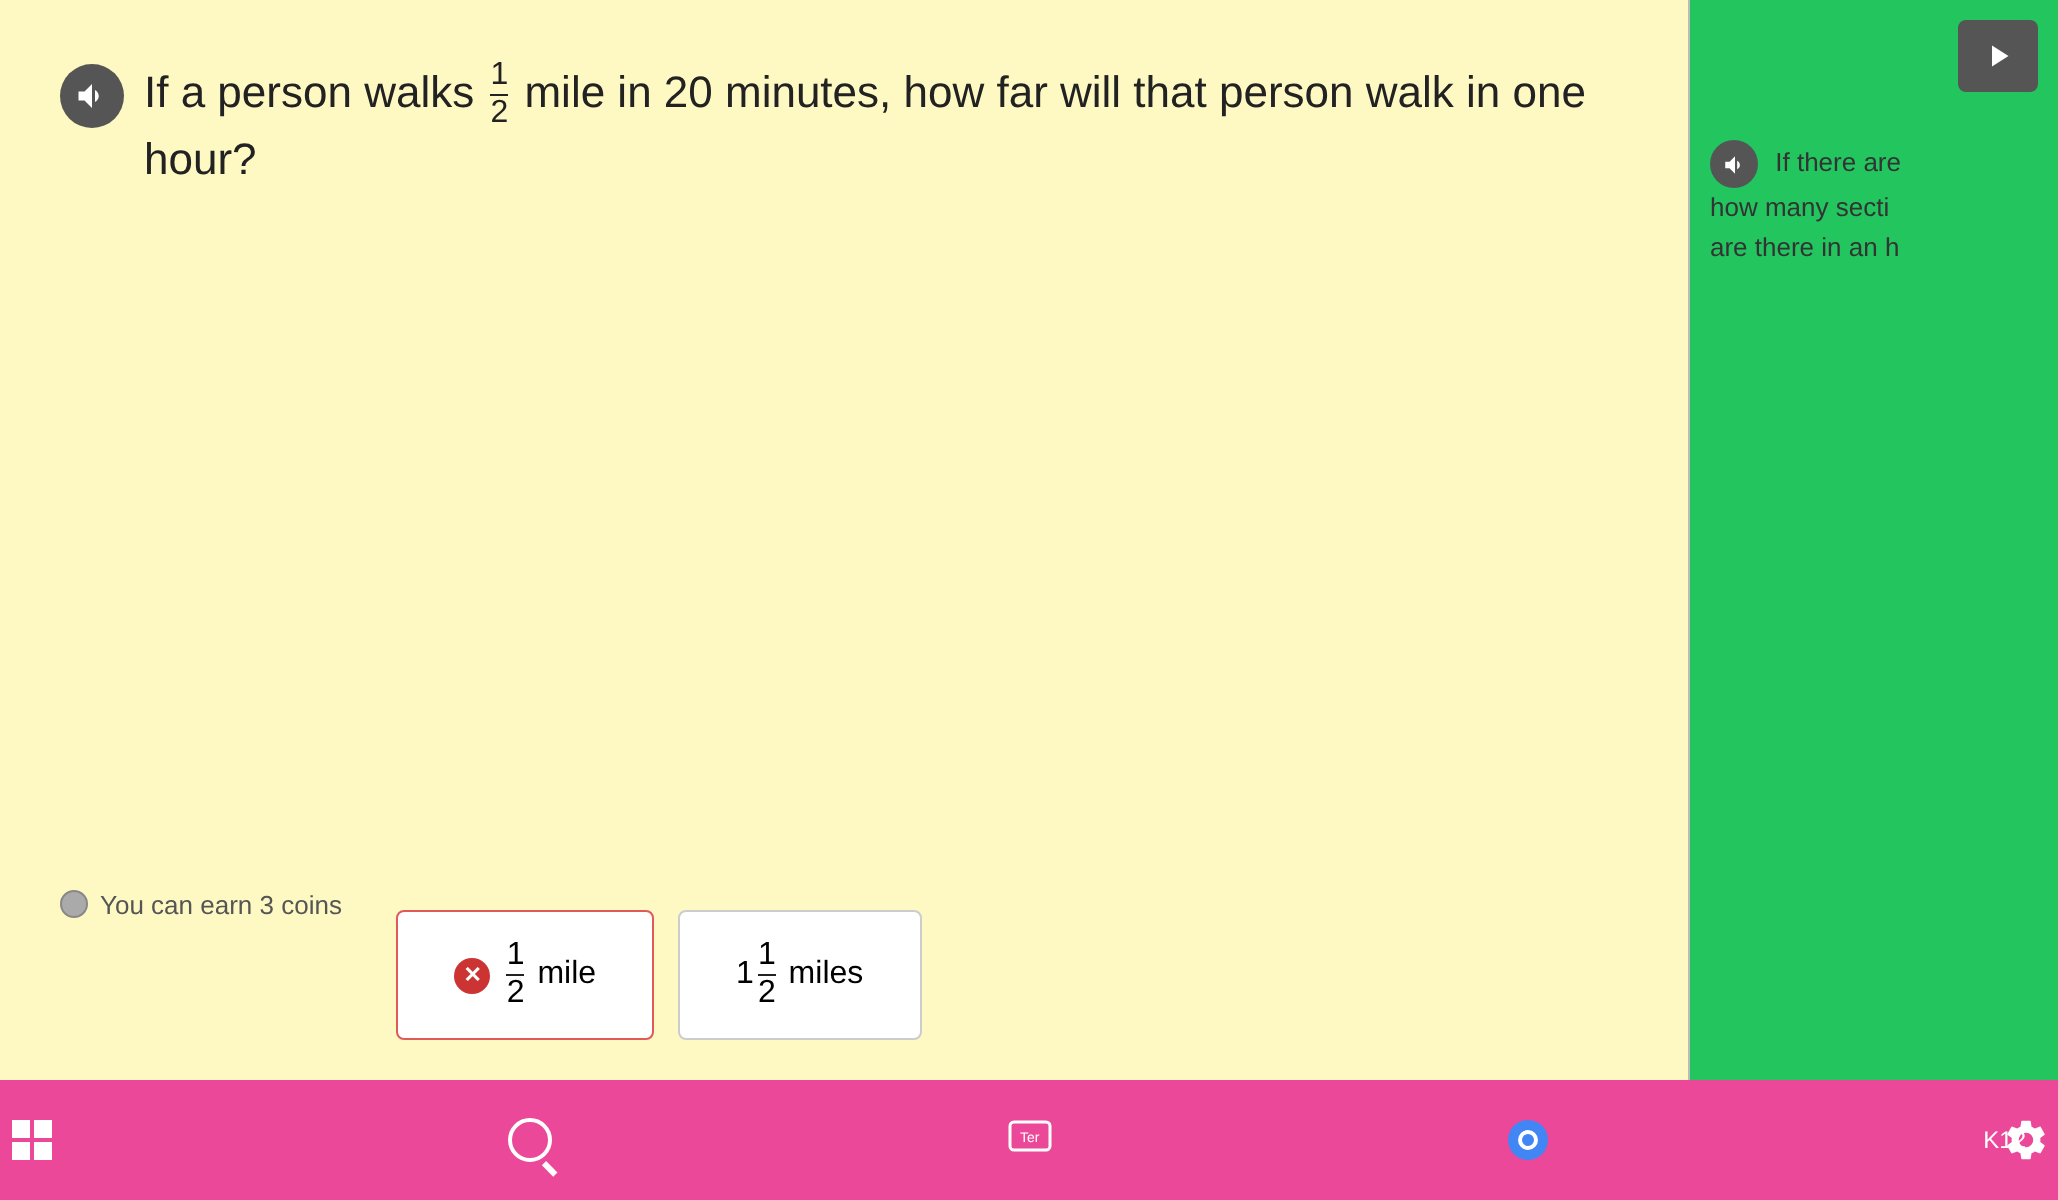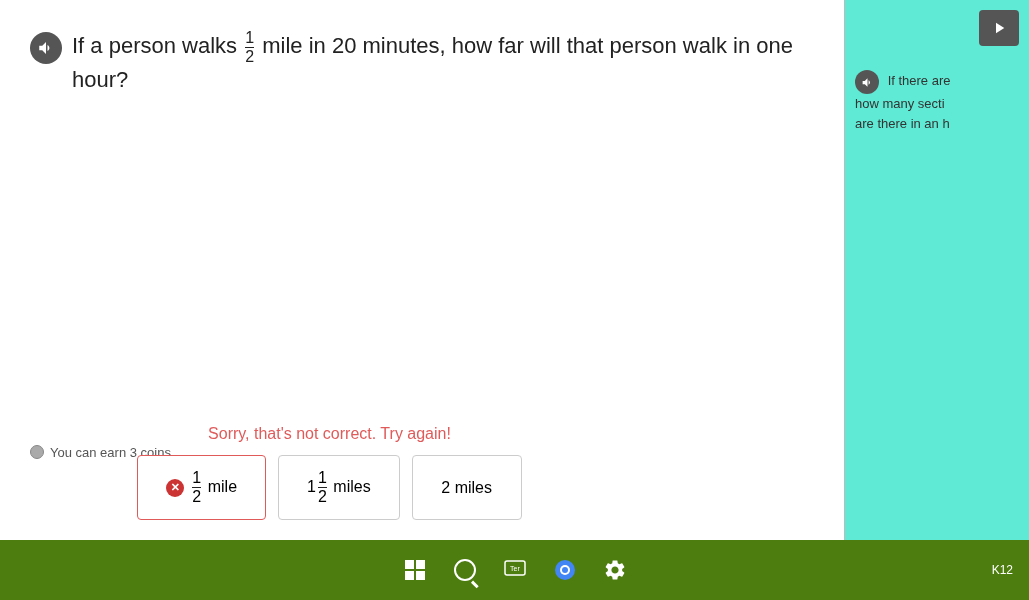--- a/index.html
+++ b/index.html
@@ -16,21 +16,21 @@
     .main-area {
       display: flex;
       width: 1029px;
       height: 540px;
       background: #e8e8e8;
     }
 
     
     .question-panel {
       flex: 1;
-      background: #ffffff;
+      background: #fef9c3;
       padding: 30px 30px 20px 30px;
       position: relative;
     }
 
     .question-header {
       display: flex;
       align-items: flex-start;
       gap: 10px;
       margin-bottom: 20px;
     }
@@ -154,21 +154,21 @@
       justify-content: center;
       color: white;
       font-size: 11px;
       font-weight: bold;
       flex-shrink: 0;
     }
 
     
     .right-panel {
       width: 185px;
-      background: #5eead4;
+      background: #22c55e;
       border-left: 1px solid #bbb;
       position: relative;
       padding: 10px;
     }
 
     .next-btn {
       position: absolute;
       top: 10px;
       right: 10px;
       width: 40px;
@@ -210,24 +210,24 @@
     .next-audio-icon svg {
       width: 13px;
       height: 13px;
       fill: white;
     }
 
     
     .taskbar {
       width: 1029px;
       height: 60px;
-      background: #4d7c0f;
-      display: flex;
-      align-items: center;
-      justify-content: center;
+      background: #ec4899;
+      display: flex;
+      align-items: center;
+      justify-content: space-between;
       gap: 18px;
       position: absolute;
       bottom: 0;
     }
 
     .taskbar-icon {
       width: 32px;
       height: 32px;
       display: flex;
       align-items: center;
@@ -305,21 +305,20 @@
         <span>mile in 20 minutes, how far will that person walk in one hour?</span>
       </div>
     </div>
 
     <div class="coins-label">
       <div class="coin-circle"></div>
       <span>You can earn 3 coins</span>
     </div>
 
     <div class="answer-area">
-      <div class="feedback-text">Sorry, that's not correct. Try again!</div>
       <div class="answer-options">
 
         <button class="answer-btn incorrect">
           <div class="x-mark">✕</div>
           <span>
             <span class="fraction">
                 <span class="num">1</span>
                 <span class="den">2</span>
               </span> mile
           </span>
@@ -328,23 +327,20 @@
 
         <button class="answer-btn">
           <span>
             1<span class="fraction">
                 <span class="num">1</span>
                 <span class="den">2</span>
               </span> miles
           </span>
         </button>
 
-        <button class="answer-btn">
-          <span>2 miles</span>
-        </button>
       </div>
     </div>
   </div>
 
   <div class="right-panel">
     <button class="next-btn">
       <svg viewBox="0 0 24 24">
           <path d="M8 5v14l11-7z"></path>
         </svg>
     </button>

